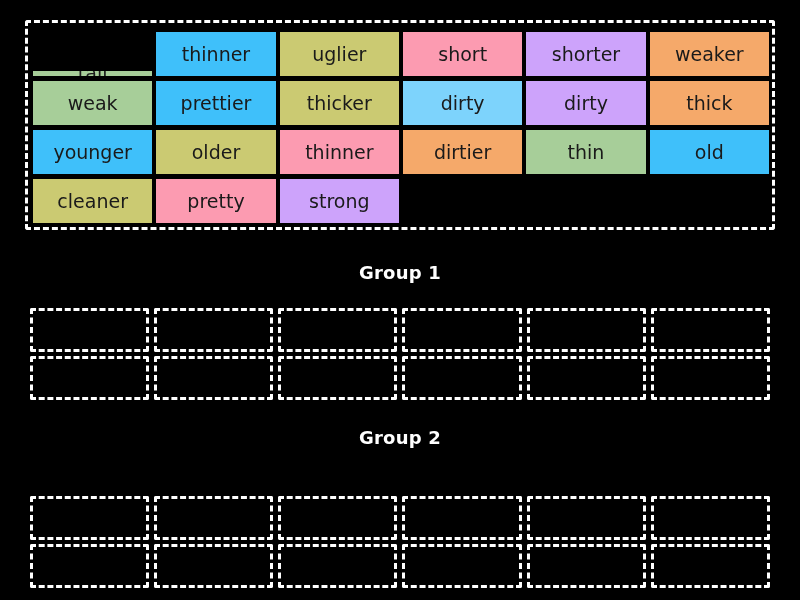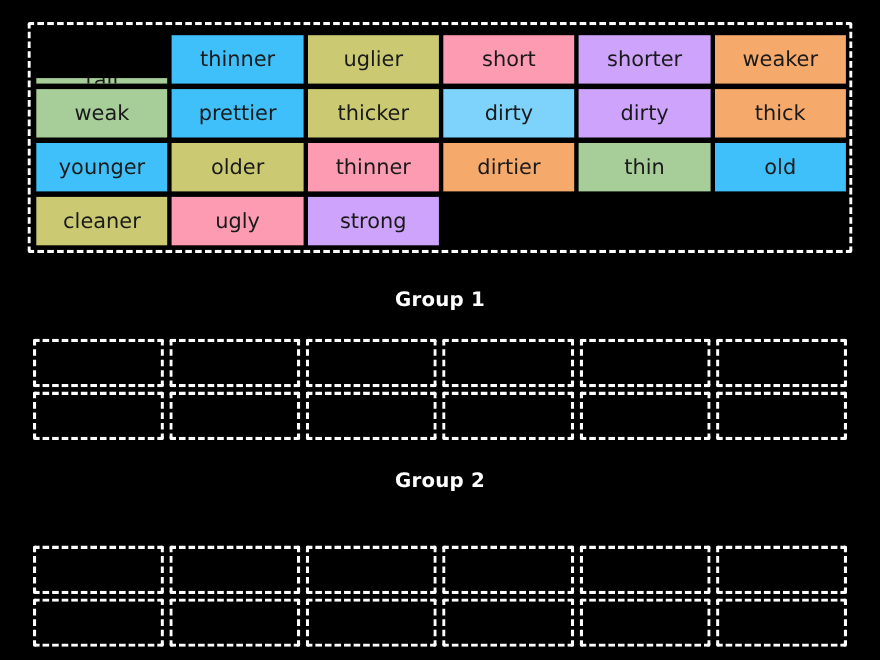--- a/index.html
+++ b/index.html
@@ -106,21 +106,21 @@
       <div class="word-cell" style="background: #7dd3fc;">dirty</div>
       <div class="word-cell" style="background: rgb(205, 163, 251);">dirty</div>
       <div class="word-cell" style="background: rgb(245, 169, 106);">thick</div>
       <div class="word-cell" style="background: rgb(63, 192, 250);">younger</div>
       <div class="word-cell" style="background: rgb(203, 202, 114);">older</div>
       <div class="word-cell" style="background: rgb(252, 155, 177);">thinner</div>
       <div class="word-cell" style="background: rgb(245, 169, 106);">dirtier</div>
       <div class="word-cell" style="background: rgb(167, 206, 153);">thin</div>
       <div class="word-cell" style="background: rgb(63, 192, 250);">old</div>
       <div class="word-cell" style="background: rgb(203, 202, 114);">cleaner</div>
-      <div class="word-cell" style="background: rgb(252, 155, 177);">ugly</div>
+      <div class="word-cell" style="background: rgb(252, 155, 177);">pretty</div>
       <div class="word-cell" style="background: rgb(205, 163, 251);">strong</div>
     </div>
 </div>
 
 <div class="group-title" id="group1-title">Group 1</div>
 <div class="dropgrid" id="dropgrid-1">
     <div class="dropzone"></div>
     <div class="dropzone"></div>
     <div class="dropzone"></div>
     <div class="dropzone"></div>

